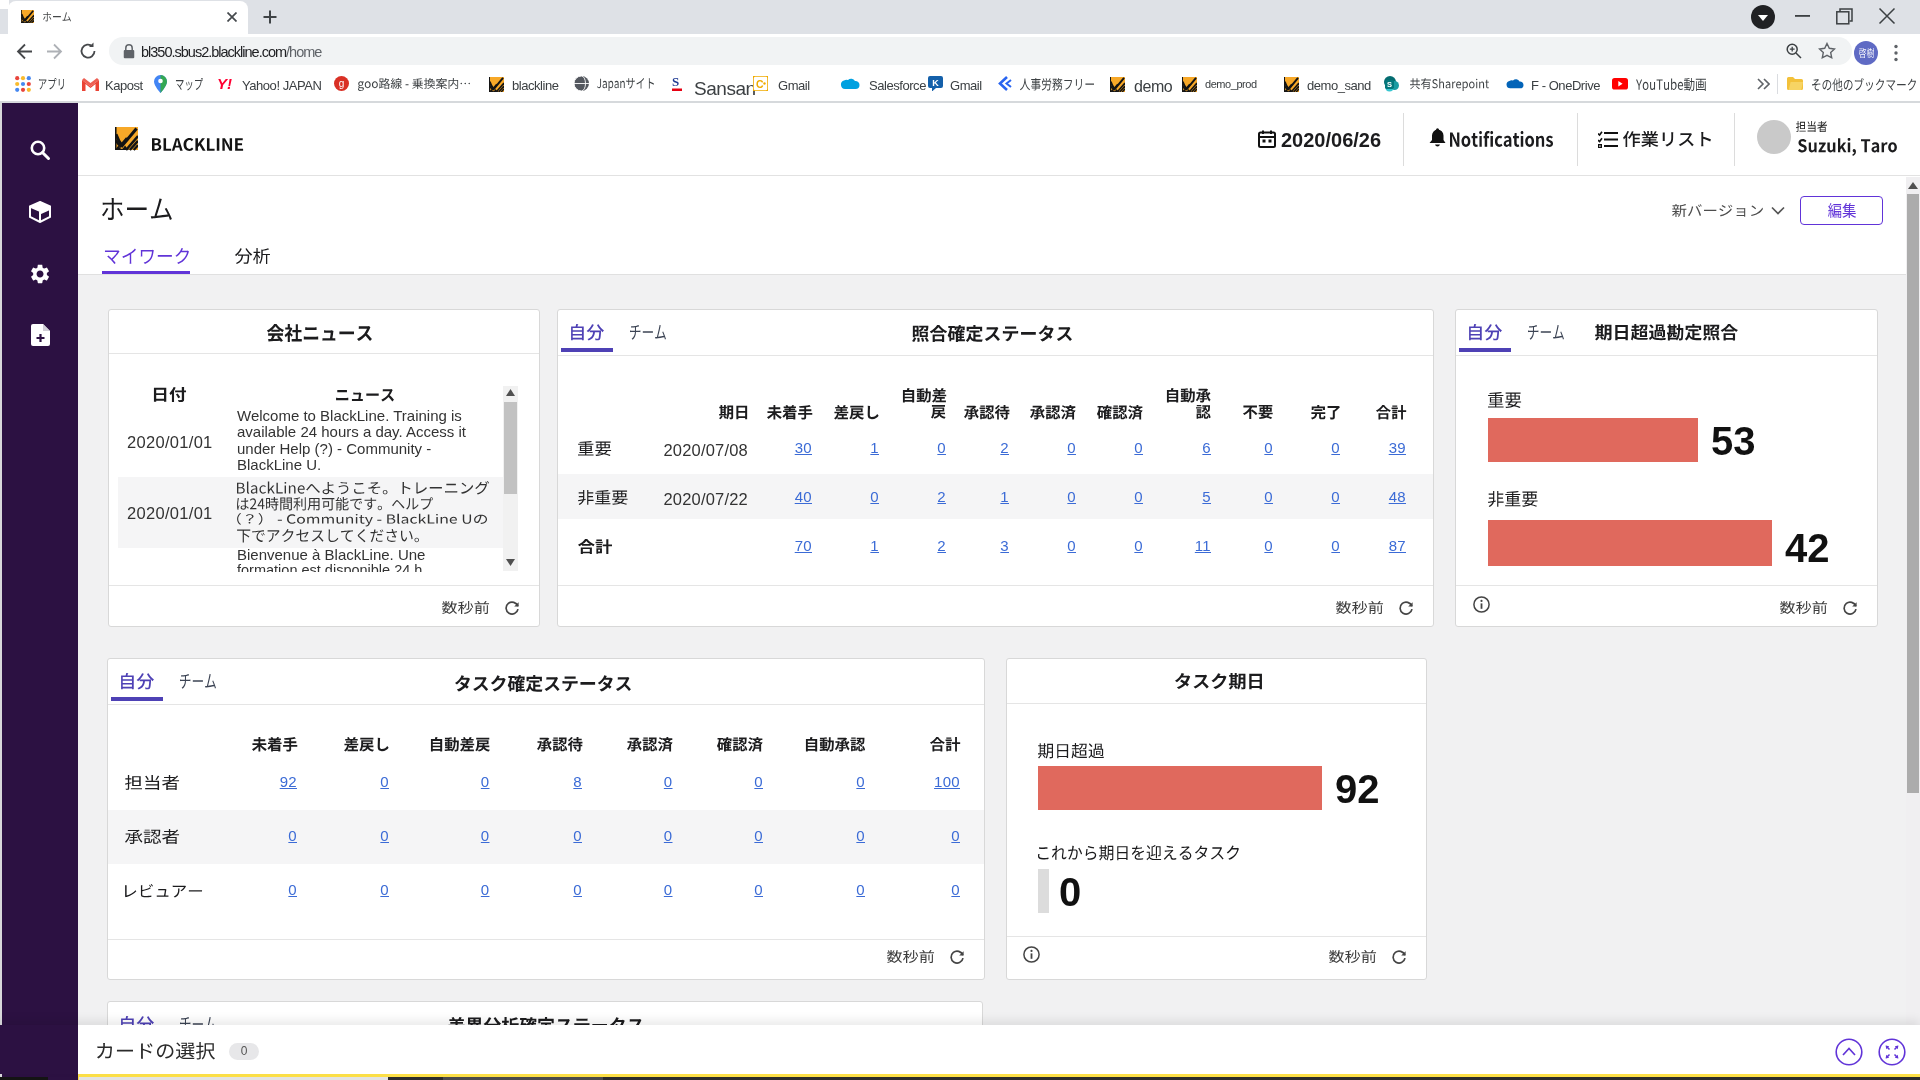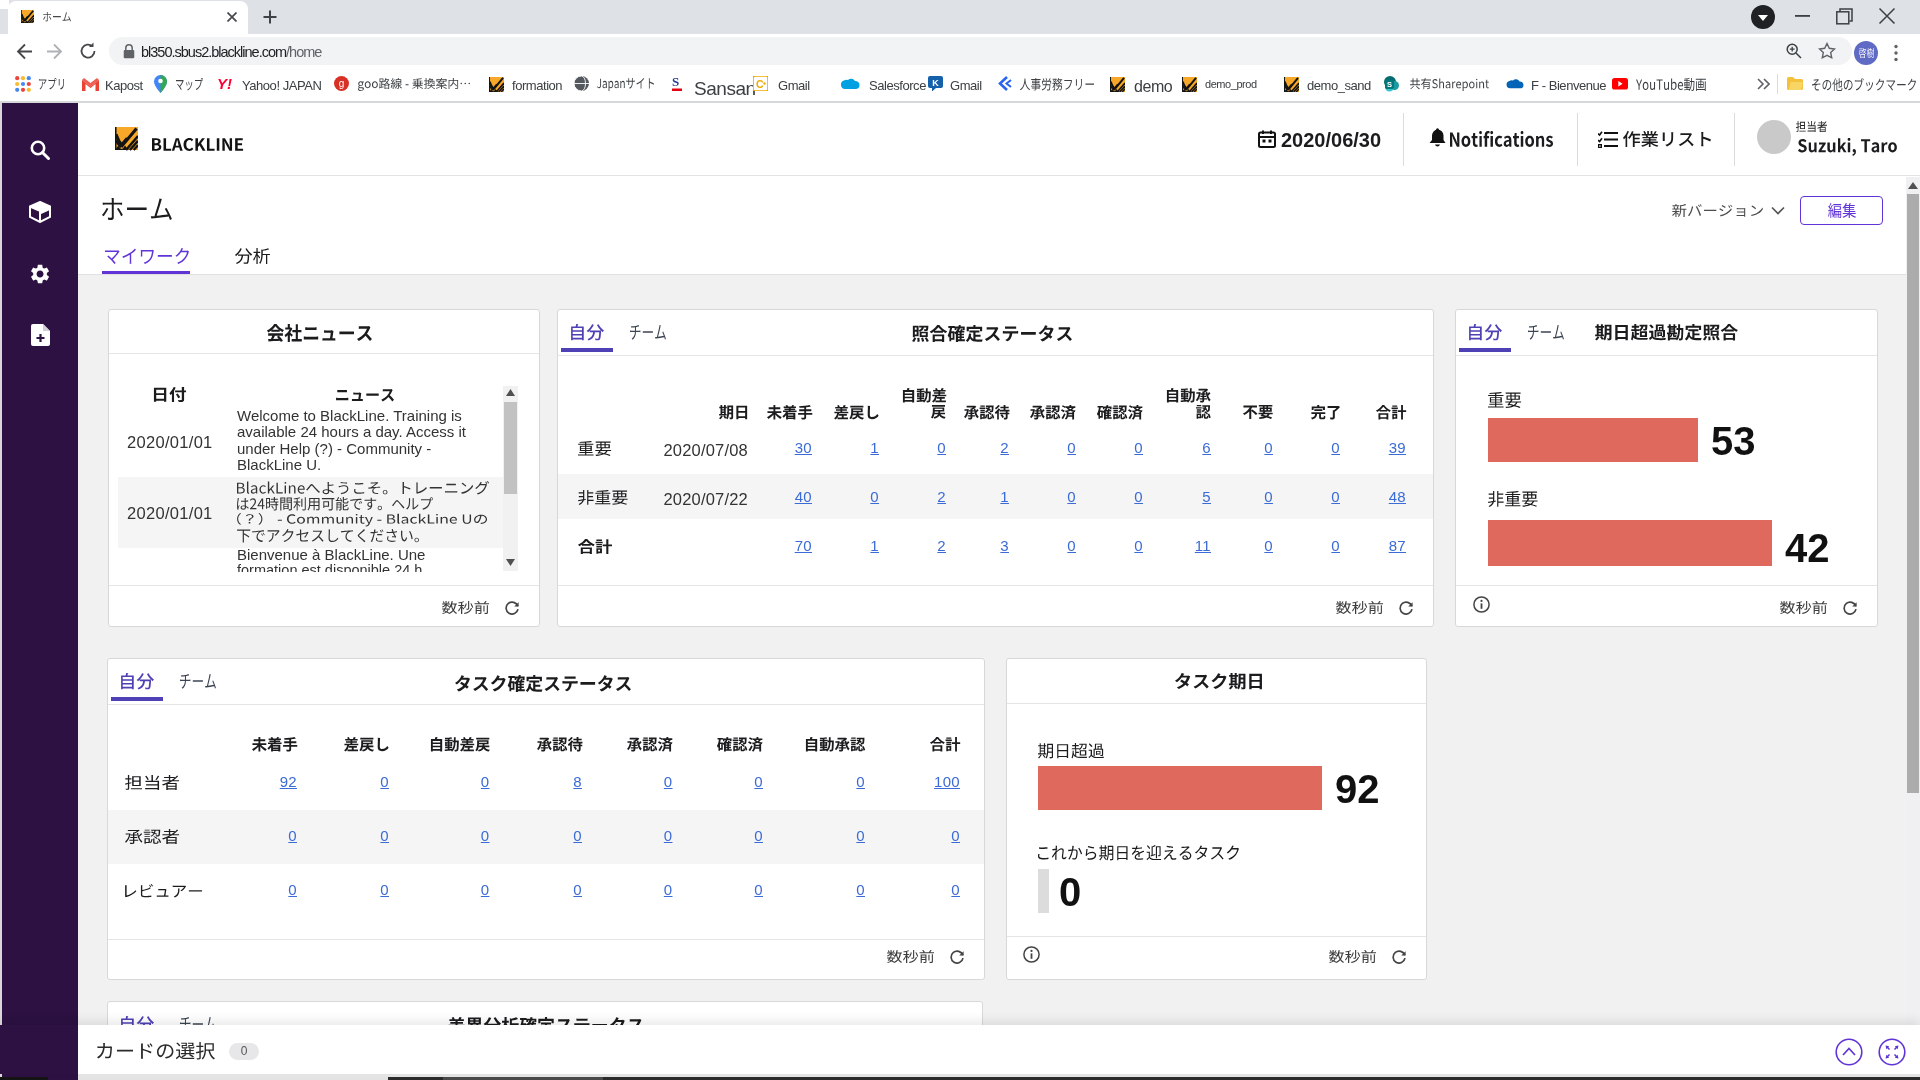--- a/index.html
+++ b/index.html
@@ -1,12 +1,12 @@
 <!DOCTYPE html>
-<html><head><meta charset="utf-8"><style>html,body{margin:0;padding:0}body{font-family:'Liberation Sans',sans-serif;}#root{position:relative;width:1920px;height:1080px;overflow:hidden;background:#e5e5e5}</style></head><body>
+<html><head><meta charset="utf-8"><style>html,body{margin:0;padding:0}body{font-family:'Liberation Sans',sans-serif;}#root{position:relative;width:1920px;height:1080px;overflow:hidden;background:#fde047}</style></head><body>
 <div id="root"><div style="position:absolute;left:0;top:0;width:1920px;height:34px;background:#dee1e6"></div><div style="position:absolute;left:0px;top:0px;width:9px;height:9px;background:#fff"></div><div style="position:absolute;left:8px;top:1px;width:240px;height:33px;background:#fff;border-radius:8px 8px 0 0"></div><svg style="position:absolute;left:21px;top:10px" width="13" height="13" viewBox="0 0 24 24">
       <rect width="24" height="24" fill="#f7a828"></rect>
       <g stroke="#141414" fill="none">
         <path d="M1 7.5 C3 13.5 5 16.5 7.5 19.5 L22.5 1.5" stroke-width="3.2"></path>
         <path d="M0.5 13.5 C2.5 16.5 4 18.5 5.5 20 L12.5 11.5" stroke-width="2.6"></path>
         <path d="M11.5 24 L24 9.5" stroke-width="2.6"></path>
         <path d="M15.5 24 L24 14.5" stroke-width="2.6"></path>
         <path d="M19.5 24 L24 19" stroke-width="2.4"></path>
         <path d="M0.8 0 V24" stroke-width="1.6"></path>
       </g>
@@ -93,21 +93,21 @@
       <g stroke="#141414" fill="none">
         <path d="M1 7.5 C3 13.5 5 16.5 7.5 19.5 L22.5 1.5" stroke-width="3.2"></path>
         <path d="M0.5 13.5 C2.5 16.5 4 18.5 5.5 20 L12.5 11.5" stroke-width="2.6"></path>
         <path d="M11.5 24 L24 9.5" stroke-width="2.6"></path>
         <path d="M15.5 24 L24 14.5" stroke-width="2.6"></path>
         <path d="M19.5 24 L24 19" stroke-width="2.4"></path>
         <path d="M0.8 0 V24" stroke-width="1.6"></path>
       </g>
       <path d="M0 24 L3.5 19.2 L7 24 Z M7 24 L10.5 19.2 L14 24 Z" fill="#141414"></path>
       <rect x="0" y="22.8" width="14" height="1.2" fill="#141414"></rect>
-    </svg><div style="position:absolute;left:512px;top:77.5px;white-space:nowrap;font-size:13px;letter-spacing:-0.45px;color:#3c4043">formation</div><svg style="position:absolute;left:574px;top:76px;" width="15" height="15" viewBox="0 0 15 15">
+    </svg><div style="position:absolute;left:512px;top:77.5px;white-space:nowrap;font-size:13px;letter-spacing:-0.45px;color:#3c4043">blackline</div><svg style="position:absolute;left:574px;top:76px;" width="15" height="15" viewBox="0 0 15 15">
       <circle cx="7.5" cy="7.5" r="7.5" fill="#54585f"></circle>
       <path d="M7.5 0 a7.5 7.5 0 0 0 0 15 a4 7.5 0 0 0 0 -15 M0 7.5 H15" stroke="#fff" stroke-width="1" fill="none" opacity="0.9"></path>
     </svg><svg style="position:absolute;left:597.0px;top:77.5px;overflow:visible" width="57" height="13">
       <g transform="translate(-0.35 10.06) scale(0.09995 0.12846)">
         <path d="M24 1C38 1 44 -9 44 -22L44 -73L35 -73L35 -22C35 -11 31 -7 23 -7C18 -7 13 -9 10 -15L4 -10C8 -3 14 1 24 1ZM75 1C82 1 88 -2 93 -6L94 -6L94 0L102 0L102 -33C102 -47 96 -56 83 -56C74 -56 67 -52 62 -49L65 -42C70 -45 75 -48 82 -48C90 -48 93 -41 93 -34C70 -32 59 -26 59 -14C59 -4 66 1 75 1ZM78 -6C72 -6 68 -8 68 -15C68 -22 74 -26 93 -28L93 -13C87 -8 83 -6 78 -6ZM119 23L128 23L128 4L128 -5C133 -1 138 1 143 1C155 1 166 -9 166 -28C166 -45 159 -56 145 -56C139 -56 132 -52 128 -48L127 -48L126 -54L119 -54ZM141 -6C138 -6 133 -8 128 -12L128 -41C133 -45 138 -48 143 -48C153 -48 157 -40 157 -28C157 -14 150 -6 141 -6ZM194 1C200 1 206 -2 212 -6L212 -6L213 0L220 0L220 -33C220 -47 215 -56 201 -56C192 -56 185 -52 180 -49L184 -42C188 -45 194 -48 200 -48C209 -48 211 -41 211 -34C188 -32 178 -26 178 -14C178 -4 184 1 194 1ZM196 -6C191 -6 186 -8 186 -15C186 -22 193 -26 211 -28L211 -13C206 -8 201 -6 196 -6ZM237 0L246 0L246 -39C252 -45 256 -48 261 -48C268 -48 272 -43 272 -33L272 0L281 0L281 -34C281 -48 276 -56 264 -56C257 -56 251 -52 246 -46L246 -46L245 -54L237 -54ZM296 -58L296 -49C297 -49 302 -49 306 -49L317 -49L317 -33C317 -30 316 -25 316 -24L325 -24C325 -25 325 -30 325 -33L325 -49L353 -49L353 -45C353 -17 344 -9 326 -2L332 5C355 -6 361 -19 361 -46L361 -49L372 -49C376 -49 380 -49 381 -49L381 -58C380 -57 376 -57 372 -57L361 -57L361 -70C361 -74 362 -77 362 -78L353 -78C353 -77 353 -74 353 -70L353 -57L325 -57L325 -70C325 -73 325 -76 325 -77L316 -77C316 -75 317 -72 317 -70L317 -57L306 -57C302 -57 297 -58 296 -58ZM398 -36L402 -28C416 -33 429 -39 440 -45L440 -8C440 -4 440 1 439 3L449 3C449 1 448 -4 448 -8L448 -50C459 -57 468 -64 475 -72L469 -78C462 -70 452 -61 441 -55C430 -48 415 -41 398 -36ZM523 -9C523 -5 523 -0 522 3L532 3C531 -0 531 -6 531 -9L531 -42C542 -38 560 -32 570 -26L574 -34C563 -40 544 -47 531 -51L531 -67C531 -70 532 -74 532 -77L522 -77C523 -74 523 -70 523 -67C523 -59 523 -14 523 -9Z" fill="#3c4043"></path>
       </g>
     </svg><svg style="position:absolute;left:672px;top:75px;" width="11" height="17" viewBox="0 0 11 17">
       <text x="0" y="11" font-size="13" font-weight="bold" fill="#1f3a93" font-family="Liberation Serif">S</text>
       <rect x="0" y="13.5" width="10" height="2.5" fill="#e60012"></rect>
     </svg><div style="position:absolute;left:694px;top:77.5px;white-space:nowrap;font-size:19px;letter-spacing:-0.45px;color:#3c4043">Sansan</div><svg style="position:absolute;left:753px;top:76px;" width="15" height="15" viewBox="0 0 15 15">
@@ -167,21 +167,21 @@
       <circle cx="11.5" cy="9.5" r="4.5" fill="#1a9ba1"></circle>
       <circle cx="6.5" cy="11.5" r="4" fill="#37c6d0"></circle>
       <rect x="2" y="4" width="9" height="9" rx="1.4" fill="#03787c"></rect>
       <text x="6.5" y="11" font-size="7.5" font-weight="bold" fill="#fff" text-anchor="middle" font-family="Liberation Sans">S</text>
     </svg><svg style="position:absolute;left:1410.0px;top:77.5px;overflow:visible" width="79" height="13">
       <g transform="translate(-0.53 10.22) scale(0.11074 0.12161)">
         <path d="M59 -15C68 -8 80 2 86 8L94 3C87 -3 74 -12 65 -19ZM33 -19C27 -11 16 -2 6 3C8 4 11 6 12 8C22 2 34 -7 41 -16ZM9 -63L9 -56L28 -56L28 -32L5 -32L5 -24L96 -24L96 -32L72 -32L72 -56L92 -56L92 -63L72 -63L72 -83L64 -83L64 -63L36 -63L36 -83L28 -83L28 -63ZM36 -32L36 -56L64 -56L64 -32ZM139 -84C138 -80 136 -75 135 -71L106 -71L106 -64L132 -64C125 -51 116 -39 104 -30C105 -29 108 -26 109 -25C115 -29 121 -34 126 -41L126 8L133 8L133 -12L175 -12L175 -2C175 0 174 1 173 1C171 1 165 1 158 0C159 3 160 6 160 8C169 8 175 8 178 7C181 5 182 3 182 -1L182 -52L134 -52C136 -56 138 -60 140 -64L194 -64L194 -71L143 -71C144 -75 146 -78 147 -82ZM133 -29L175 -29L175 -18L133 -18ZM133 -35L133 -46L175 -46L175 -35ZM230 1C246 1 255 -8 255 -20C255 -30 249 -35 240 -39L230 -44C224 -46 218 -49 218 -56C218 -62 223 -66 231 -66C238 -66 244 -64 248 -60L253 -66C248 -71 240 -75 231 -75C218 -75 208 -66 208 -55C208 -44 216 -39 223 -36L234 -32C241 -29 246 -26 246 -19C246 -12 240 -7 230 -7C223 -7 216 -10 210 -16L205 -10C211 -3 220 1 230 1ZM269 0L278 0L278 -39C283 -45 287 -48 293 -48C300 -48 303 -43 303 -33L303 0L312 0L312 -34C312 -48 307 -56 296 -56C288 -56 283 -52 278 -47L278 -58L278 -80L269 -80ZM342 1C349 1 355 -2 360 -6L360 -6L361 0L369 0L369 -33C369 -47 363 -56 350 -56C341 -56 333 -52 328 -49L332 -42C336 -45 342 -48 348 -48C357 -48 360 -41 360 -34C336 -32 326 -26 326 -14C326 -4 333 1 342 1ZM345 -6C339 -6 335 -8 335 -15C335 -22 341 -26 360 -28L360 -13C354 -8 350 -6 345 -6ZM386 0L395 0L395 -35C399 -44 404 -48 409 -48C411 -48 412 -47 414 -47L416 -54C414 -55 412 -56 410 -56C404 -56 398 -51 394 -44L394 -44L393 -54L386 -54ZM447 1C454 1 460 -1 464 -4L461 -10C457 -8 453 -6 448 -6C437 -6 430 -13 430 -25L466 -25C466 -26 467 -28 467 -30C467 -46 459 -56 445 -56C432 -56 421 -45 421 -27C421 -9 432 1 447 1ZM430 -32C431 -42 437 -48 445 -48C454 -48 459 -42 459 -32ZM480 23L489 23L489 4L489 -5C494 -1 499 1 504 1C516 1 528 -9 528 -28C528 -45 520 -56 506 -56C500 -56 494 -52 489 -48L488 -48L488 -54L480 -54ZM502 -6C499 -6 494 -8 489 -12L489 -41C494 -45 499 -48 504 -48C514 -48 518 -40 518 -28C518 -14 511 -6 502 -6ZM563 1C576 1 588 -9 588 -27C588 -45 576 -56 563 -56C550 -56 538 -45 538 -27C538 -9 550 1 563 1ZM563 -6C554 -6 547 -15 547 -27C547 -40 554 -48 563 -48C572 -48 579 -40 579 -27C579 -15 572 -6 563 -6ZM603 0L612 0L612 -54L603 -54ZM607 -66C611 -66 613 -68 613 -72C613 -75 611 -78 607 -78C604 -78 601 -75 601 -72C601 -68 604 -66 607 -66ZM630 0L639 0L639 -39C645 -45 648 -48 654 -48C661 -48 664 -43 664 -33L664 0L674 0L674 -34C674 -48 668 -56 657 -56C650 -56 644 -52 639 -46L638 -46L638 -54L630 -54ZM708 1C712 1 715 0 718 -1L716 -8C715 -7 712 -6 710 -6C704 -6 702 -10 702 -16L702 -47L717 -47L717 -54L702 -54L702 -70L694 -70L693 -54L685 -54L685 -47L693 -47L693 -17C693 -6 697 1 708 1Z" fill="#3c4043"></path>
       </g>
     </svg><svg style="position:absolute;left:1506px;top:79px;" width="19" height="12" viewBox="0 0 19 12">
       <path d="M7 1.5 a4 4 0 0 1 6.5 1 a3.5 3.5 0 0 1 4 3.4 a3.4 3.4 0 0 1 -3.4 3.4 H4.2 a3.7 3.7 0 0 1 -0.8 -7.3 A4 4 0 0 1 7 1.5" fill="#0364b8"></path>
-    </svg><div style="position:absolute;left:1531px;top:77.5px;white-space:nowrap;font-size:13px;letter-spacing:-0.45px;color:#3c4043">F - Bienvenue</div><svg style="position:absolute;left:1612px;top:78px;" width="16" height="12" viewBox="0 0 16 12">
+    </svg><div style="position:absolute;left:1531px;top:77.5px;white-space:nowrap;font-size:13px;letter-spacing:-0.45px;color:#3c4043">F - OneDrive</div><svg style="position:absolute;left:1612px;top:78px;" width="16" height="12" viewBox="0 0 16 12">
       <rect width="16" height="11.5" rx="2.6" fill="#f00"></rect>
       <path d="M6.3 3 L10.6 5.75 L6.3 8.5 Z" fill="#fff"></path>
     </svg><svg style="position:absolute;left:1636.0px;top:77.5px;overflow:visible" width="70" height="13">
       <g transform="translate(0.01 11.79) scale(0.11540 0.14208)">
         <path d="M22 0L31 0L31 -28L53 -73L44 -73L34 -53C32 -47 29 -42 27 -36L26 -36C24 -42 22 -47 19 -53L10 -73L-0 -73L22 -28ZM83 1C97 1 108 -9 108 -27C108 -45 97 -56 83 -56C70 -56 58 -45 58 -27C58 -9 70 1 83 1ZM83 -6C74 -6 68 -15 68 -27C68 -40 74 -48 83 -48C93 -48 99 -40 99 -27C99 -15 93 -6 83 -6ZM139 1C146 1 152 -3 157 -8L157 -8L158 0L165 0L165 -54L156 -54L156 -16C151 -9 147 -7 142 -7C134 -7 131 -11 131 -21L131 -54L122 -54L122 -20C122 -6 127 1 139 1ZM200 0L209 0L209 -66L231 -66L231 -73L178 -73L178 -66L200 -66ZM259 1C267 1 272 -3 277 -8L278 -8L278 0L286 0L286 -54L277 -54L277 -16C272 -9 268 -7 262 -7C255 -7 252 -11 252 -21L252 -54L243 -54L243 -20C243 -6 248 1 259 1ZM328 1C340 1 352 -9 352 -28C352 -45 344 -56 330 -56C324 -56 318 -52 313 -48L313 -58L313 -80L304 -80L304 0L312 0L312 -6L313 -6C317 -1 323 1 328 1ZM327 -6C323 -6 318 -8 313 -12L313 -41C318 -45 323 -48 328 -48C338 -48 342 -40 342 -28C342 -14 336 -6 327 -6ZM388 1C395 1 401 -1 406 -4L403 -10C398 -8 394 -6 389 -6C379 -6 372 -13 371 -25L408 -25C408 -26 408 -28 408 -30C408 -46 400 -56 386 -56C374 -56 362 -45 362 -27C362 -9 374 1 388 1ZM371 -32C372 -42 379 -48 386 -48C395 -48 400 -42 400 -32ZM478 -83C478 -75 478 -68 478 -61L466 -61L466 -54L477 -54C476 -35 474 -18 465 -7L465 -7L445 -5L445 -13L465 -13L465 -19L445 -19L445 -25L464 -25L464 -55L445 -55L445 -61L466 -61L466 -67L445 -67L445 -74C452 -75 459 -76 465 -77L461 -83C450 -81 432 -79 418 -78C418 -76 419 -74 419 -72C425 -73 432 -73 438 -74L438 -67L416 -67L416 -61L438 -61L438 -55L419 -55L419 -25L438 -25L438 -19L419 -19L419 -13L438 -13L438 -4L416 -2L417 4C429 3 444 1 460 -0C458 1 457 2 455 3C457 4 460 7 461 8C479 -5 483 -27 484 -54L499 -54C498 -17 496 -4 494 -1C493 0 492 1 491 1C489 1 484 1 479 0C480 2 481 5 482 8C486 8 491 8 494 7C497 7 499 6 500 4C504 -1 505 -15 506 -57C506 -58 506 -61 506 -61L485 -61C485 -68 485 -75 485 -83ZM426 -37L438 -37L438 -30L426 -30ZM445 -37L458 -37L458 -30L445 -30ZM426 -50L438 -50L438 -42L426 -42ZM445 -50L458 -50L458 -42L445 -42ZM596 -60L596 -5L528 -5L528 -60L521 -60L521 8L528 8L528 2L596 2L596 8L604 8L604 -60ZM538 -59L538 -14L586 -14L586 -59L566 -59L566 -70L606 -70L606 -78L518 -78L518 -70L558 -70L558 -59ZM544 -34L558 -34L558 -21L544 -21ZM565 -34L580 -34L580 -21L565 -21ZM544 -53L558 -53L558 -40L544 -40ZM565 -53L580 -53L580 -40L565 -40Z" fill="#3c4043"></path>
       </g>
     </svg><svg style="position:absolute;left:1757px;top:78px;" width="13" height="12" viewBox="0 0 13 12">
       <path d="M1 1 L6 6 L1 11 M7 1 L12 6 L7 11" stroke="#5f6368" stroke-width="1.6" fill="none"></path>
     </svg><div style="position:absolute;left:1777px;top:74px;width:1px;height:20px;background:#dadce0"></div><svg style="position:absolute;left:1787px;top:77px;" width="16" height="13" viewBox="0 0 16 13">
       <path d="M0 1.5 a1.5 1.5 0 0 1 1.5 -1.5 H6 L8 2 H14.5 a1.5 1.5 0 0 1 1.5 1.5 V11.5 a1.5 1.5 0 0 1 -1.5 1.5 H1.5 A1.5 1.5 0 0 1 0 11.5 Z" fill="#f3c13a"></path>
@@ -218,21 +218,21 @@
     </svg><svg style="position:absolute;left:152.0px;top:138.0px;overflow:visible" width="91" height="13">
       <g transform="translate(-1.54 12.76) scale(0.16965 0.16927)">
         <path d="M9 0L36 0C52 0 64 -7 64 -22C64 -32 58 -37 50 -39L50 -40C57 -42 60 -49 60 -56C60 -70 49 -74 34 -74L9 -74ZM24 -44L24 -63L33 -63C42 -63 46 -60 46 -54C46 -48 42 -44 33 -44ZM24 -11L24 -33L34 -33C44 -33 50 -30 50 -23C50 -15 44 -11 34 -11ZM77 0L122 0L122 -12L92 -12L92 -74L77 -74ZM126 0L140 0L146 -19L170 -19L175 0L190 0L167 -74L149 -74ZM149 -30L151 -39C153 -46 155 -55 157 -63L158 -63C160 -55 162 -46 164 -39L166 -30ZM229 1C239 1 247 -2 253 -10L245 -19C241 -14 236 -11 230 -11C218 -11 211 -21 211 -37C211 -53 219 -63 230 -63C236 -63 240 -60 244 -56L252 -66C247 -71 239 -75 230 -75C211 -75 195 -61 195 -37C195 -12 211 1 229 1ZM265 0L280 0L280 -21L289 -33L308 0L325 0L298 -45L321 -74L304 -74L280 -42L280 -42L280 -74L265 -74ZM333 0L378 0L378 -12L348 -12L348 -74L333 -74ZM391 0L406 0L406 -74L391 -74ZM424 0L438 0L438 -30C438 -38 437 -48 436 -56L437 -56L444 -40L466 0L481 0L481 -74L467 -74L467 -44C467 -36 468 -26 469 -19L468 -19L461 -35L439 -74L424 -74ZM499 0L546 0L546 -12L514 -12L514 -32L540 -32L540 -45L514 -45L514 -62L544 -62L544 -74L499 -74Z" fill="#131313"></path>
       </g>
     </svg><svg style="position:absolute;left:1258px;top:130px;" width="18" height="18" viewBox="0 0 18 18">
       <rect x="1" y="2.5" width="16" height="14.5" rx="1.5" fill="none" stroke="#111" stroke-width="2"></rect>
       <path d="M1 7 H17" stroke="#111" stroke-width="2"></path>
       <path d="M5 0.5 V4 M13 0.5 V4" stroke="#111" stroke-width="2"></path>
       <rect x="4.5" y="9.5" width="3" height="3" fill="#111"></rect>
       <rect x="10.5" y="9.5" width="3" height="3" fill="#111"></rect>
-    </svg><div style="position:absolute;left:1281px;top:129px;white-space:nowrap;font-size:20px;font-weight:bold;color:#1c1c1e">2020/06/30</div><div style="position:absolute;left:1403px;top:113px;width:1px;height:53px;background:#dcdcdc"></div><svg style="position:absolute;left:1428px;top:128px;" width="19" height="20" viewBox="0 0 19 20">
+    </svg><div style="position:absolute;left:1281px;top:129px;white-space:nowrap;font-size:20px;font-weight:bold;color:#1c1c1e">2020/06/26</div><div style="position:absolute;left:1403px;top:113px;width:1px;height:53px;background:#dcdcdc"></div><svg style="position:absolute;left:1428px;top:128px;" width="19" height="20" viewBox="0 0 19 20">
       <path d="M9.5 1.5 a6 6 0 0 1 6 6 V12 L17.5 15 H1.5 L4 12 V7.5 a6 6 0 0 1 5.5 -6 Z" fill="#111"></path>
       <path d="M7 16.5 a2.6 2.6 0 0 0 5 0 Z" fill="#111"></path>
       <circle cx="9.5" cy="1.8" r="1.5" fill="#111"></circle>
     </svg><svg style="position:absolute;left:1450.0px;top:131.0px;overflow:visible" width="103" height="16">
       <g transform="translate(-1.50 15.73) scale(0.16462 0.19370)">
         <path d="M9 0L23 0L23 -30C23 -38 22 -48 21 -56L22 -56L29 -40L51 0L66 0L66 -74L52 -74L52 -44C52 -36 53 -26 54 -19L53 -19L46 -35L24 -74L9 -74ZM106 1C120 1 133 -9 133 -28C133 -47 120 -57 106 -57C92 -57 79 -47 79 -28C79 -9 92 1 106 1ZM106 -11C98 -11 94 -17 94 -28C94 -38 98 -45 106 -45C114 -45 118 -38 118 -28C118 -17 114 -11 106 -11ZM166 1C171 1 175 0 178 -1L175 -11C174 -11 172 -10 170 -10C165 -10 162 -13 162 -20L162 -44L176 -44L176 -56L162 -56L162 -71L150 -71L148 -56L140 -55L140 -44L148 -44L148 -20C148 -7 153 1 166 1ZM188 0L202 0L202 -56L188 -56ZM195 -65C200 -65 203 -68 203 -73C203 -78 200 -81 195 -81C190 -81 186 -78 186 -73C186 -68 190 -65 195 -65ZM213 -44L220 -44L220 0L235 0L235 -44L246 -44L246 -56L235 -56L235 -61C235 -67 238 -70 242 -70C244 -70 246 -69 248 -68L250 -79C248 -80 244 -81 240 -81C226 -81 220 -72 220 -60L220 -56L213 -55ZM255 0L270 0L270 -56L255 -56ZM262 -65C268 -65 271 -68 271 -73C271 -78 268 -81 262 -81C257 -81 254 -78 254 -73C254 -68 257 -65 262 -65ZM309 1C316 1 322 -1 328 -5L322 -15C319 -12 315 -11 311 -11C303 -11 297 -17 297 -28C297 -38 303 -45 311 -45C314 -45 317 -44 320 -42L327 -51C323 -55 318 -57 311 -57C295 -57 282 -47 282 -28C282 -9 294 1 309 1ZM352 1C358 1 364 -2 369 -6L369 -6L370 0L382 0L382 -33C382 -49 375 -57 361 -57C352 -57 344 -54 338 -50L343 -40C348 -43 353 -46 358 -46C365 -46 367 -41 368 -36C345 -34 335 -27 335 -15C335 -6 342 1 352 1ZM357 -10C352 -10 349 -12 349 -16C349 -22 354 -25 368 -27L368 -16C364 -12 361 -10 357 -10ZM418 1C423 1 427 0 430 -1L427 -11C426 -11 424 -10 422 -10C417 -10 414 -13 414 -20L414 -44L428 -44L428 -56L414 -56L414 -71L402 -71L400 -56L392 -55L392 -44L399 -44L399 -20C399 -7 404 1 418 1ZM439 0L454 0L454 -56L439 -56ZM447 -65C452 -65 455 -68 455 -73C455 -78 452 -81 447 -81C442 -81 438 -78 438 -73C438 -68 442 -65 447 -65ZM493 1C507 1 520 -9 520 -28C520 -47 507 -57 493 -57C479 -57 466 -47 466 -28C466 -9 479 1 493 1ZM493 -11C486 -11 481 -17 481 -28C481 -38 486 -45 493 -45C501 -45 505 -38 505 -28C505 -17 501 -11 493 -11ZM532 0L547 0L547 -38C551 -43 554 -45 559 -45C564 -45 567 -42 567 -33L567 0L581 0L581 -35C581 -49 576 -57 564 -57C556 -57 551 -53 546 -49L546 -49L544 -56L532 -56ZM612 1C627 1 635 -6 635 -16C635 -27 627 -30 619 -33C613 -35 608 -37 608 -41C608 -44 610 -46 616 -46C620 -46 624 -44 628 -42L634 -50C630 -54 623 -57 615 -57C602 -57 594 -50 594 -40C594 -31 602 -27 609 -24C615 -22 621 -20 621 -16C621 -12 618 -10 613 -10C608 -10 603 -12 598 -16L591 -6C597 -2 605 1 612 1Z" fill="#1c1c1e"></path>
       </g>
     </svg><div style="position:absolute;left:1577px;top:113px;width:1px;height:53px;background:#dcdcdc"></div><svg style="position:absolute;left:1598px;top:131px;" width="20" height="17" viewBox="0 0 20 17">
       <path d="M6 2 H20 M6 8.5 H20 M6 15 H20" stroke="#111" stroke-width="2.2"></path>
       <path d="M0 2.6 L1.6 4 L4 0.8 M0 9.1 L1.6 10.5 L4 7.3" stroke="#111" stroke-width="1.6" fill="none"></path>

